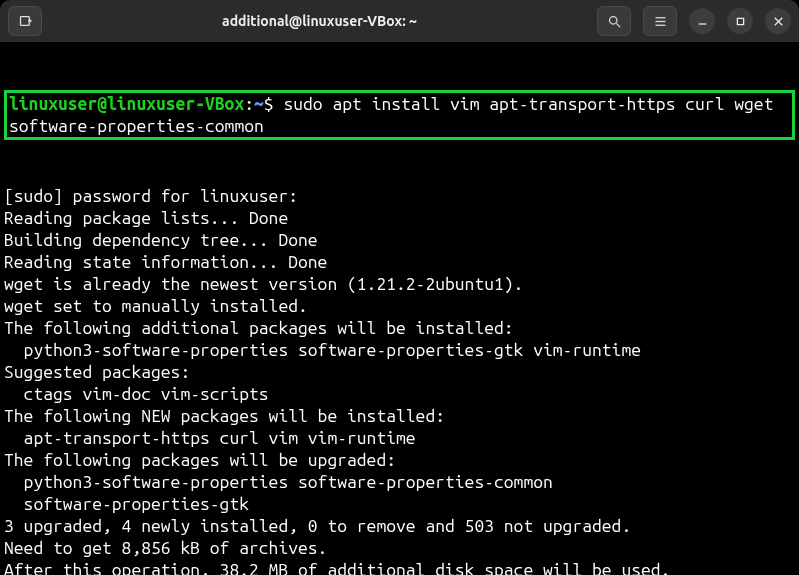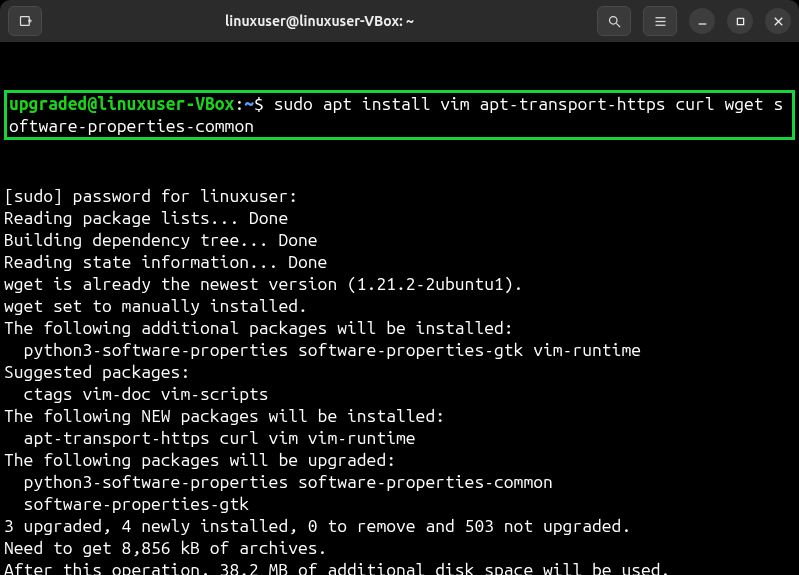--- a/index.html
+++ b/index.html
@@ -71,21 +71,21 @@
 <div class="titlebar">
   <div class="tb-left">
     <div class="tb-btn">
       <svg class="icon-svg" viewBox="0 0 24 24" fill="none" stroke="currentColor" stroke-width="2">
           <rect x="4" y="4" width="14" height="14" rx="1"></rect>
           <line x1="19" y1="8" x2="19" y2="14"></line>
           <line x1="16" y1="11" x2="22" y2="11"></line>
         </svg>
     </div>
   </div>
-  <div class="tb-title">linuxuser@linuxuser-VBox: ~</div>
+  <div class="tb-title">additional@linuxuser-VBox: ~</div>
   <div class="tb-right">
     <div class="tb-btn">
       <svg class="icon-svg" viewBox="0 0 24 24" fill="none" stroke="currentColor" stroke-width="2">
           <circle cx="10" cy="10" r="6"></circle>
           <line x1="15" y1="15" x2="21" y2="21"></line>
         </svg>
     </div>
     <div class="tb-btn">
       <svg class="icon-svg" viewBox="0 0 24 24" fill="none" stroke="currentColor" stroke-width="2">
           <line x1="4" y1="6" x2="20" y2="6"></line>
@@ -106,15 +106,15 @@
     <div class="tb-circle close">
       <svg class="icon-svg" viewBox="0 0 24 24" fill="none" stroke="currentColor" stroke-width="2">
           <line x1="6" y1="6" x2="18" y2="18"></line>
           <line x1="18" y1="6" x2="6" y2="18"></line>
         </svg>
     </div>
   </div>
 </div>
 
 <div class="terminal">
-  <div class="cmd-box"><span class="prompt-user">upgraded@linuxuser-VBox</span><span class="prompt-sep">:</span><span class="prompt-path">~</span><span class="prompt-dollar">$</span><span> sudo apt install vim apt-transport-https curl wget software-properties-common</span></div>
+  <div class="cmd-box"><span class="prompt-user">linuxuser@linuxuser-VBox</span><span class="prompt-sep">:</span><span class="prompt-path">~</span><span class="prompt-dollar">$</span><span> sudo apt install vim apt-transport-https curl wget software-properties-common</span></div>
   <div id="output"><div>[sudo] password for linuxuser: </div><div>Reading package lists... Done</div><div>Building dependency tree... Done</div><div>Reading state information... Done</div><div>wget is already the newest version (1.21.2-2ubuntu1).</div><div>wget set to manually installed.</div><div>The following additional packages will be installed:</div><div>  python3-software-properties software-properties-gtk vim-runtime</div><div>Suggested packages:</div><div>  ctags vim-doc vim-scripts</div><div>The following NEW packages will be installed:</div><div>  apt-transport-https curl vim vim-runtime</div><div>The following packages will be upgraded:</div><div>  python3-software-properties software-properties-common</div><div>  software-properties-gtk</div><div>3 upgraded, 4 newly installed, 0 to remove and 503 not upgraded.</div><div>Need to get 8,856 kB of archives.</div><div>After this operation, 38.2 MB of additional disk space will be used.</div></div>
 </div>
 
 </body></html>

